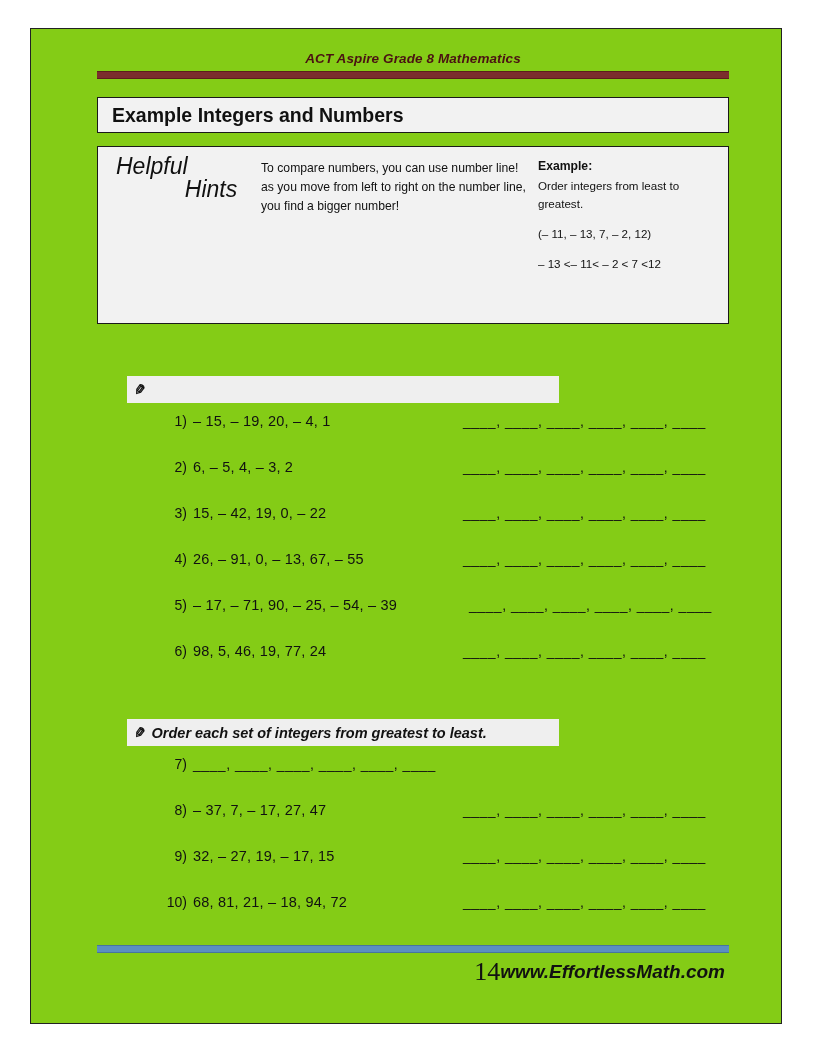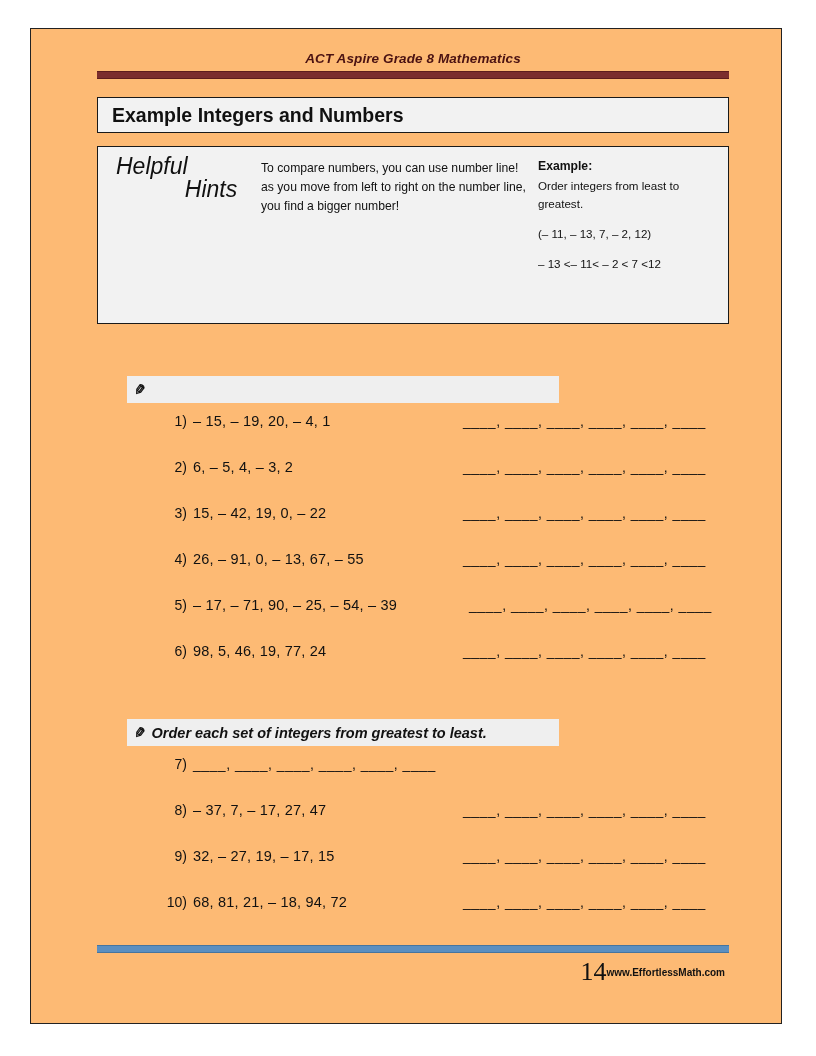--- a/index.html
+++ b/index.html
@@ -16,21 +16,21 @@
     overflow: hidden;
   }
   .page {
     position: absolute;
     left: 30px;
     top: 28px;
     width: 752px;
     height: 996px;
     border: 1px solid #222;
     box-sizing: border-box;
-    background: #fdba74;
+    background: #84cc16;
   }
   .inner {
     position: absolute;
     left: 66px;
     top: 22px;
     width: 632px;
   }
 
   
   .doc-header {
@@ -193,24 +193,25 @@
     display: flex;
     align-items: center;
     justify-content: flex-end;
   }
   .page-number {
     font-size: 26px;
     color: #111;
     font-family: "Liberation Serif", serif;
   }
   .site-url {
-    font-size: 10px;
+    font-size: 19px;
     font-weight: bold;
     color: #111;
     padding-right: 4px;
+    font-style: italic;
   }
 </style>
 </head>
 <body>
 
 <div class="page">
   <div class="inner">
 
     <div class="doc-header">ACT Aspire Grade 8 Mathematics</div>
     <div class="header-rule"></div>

